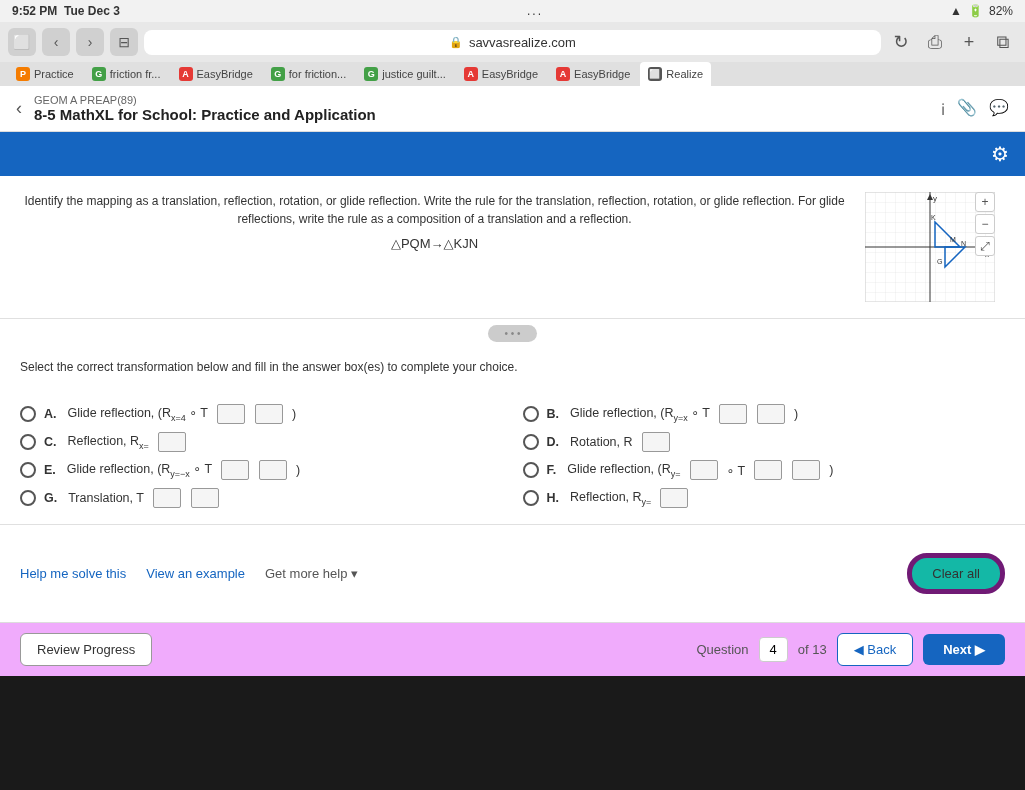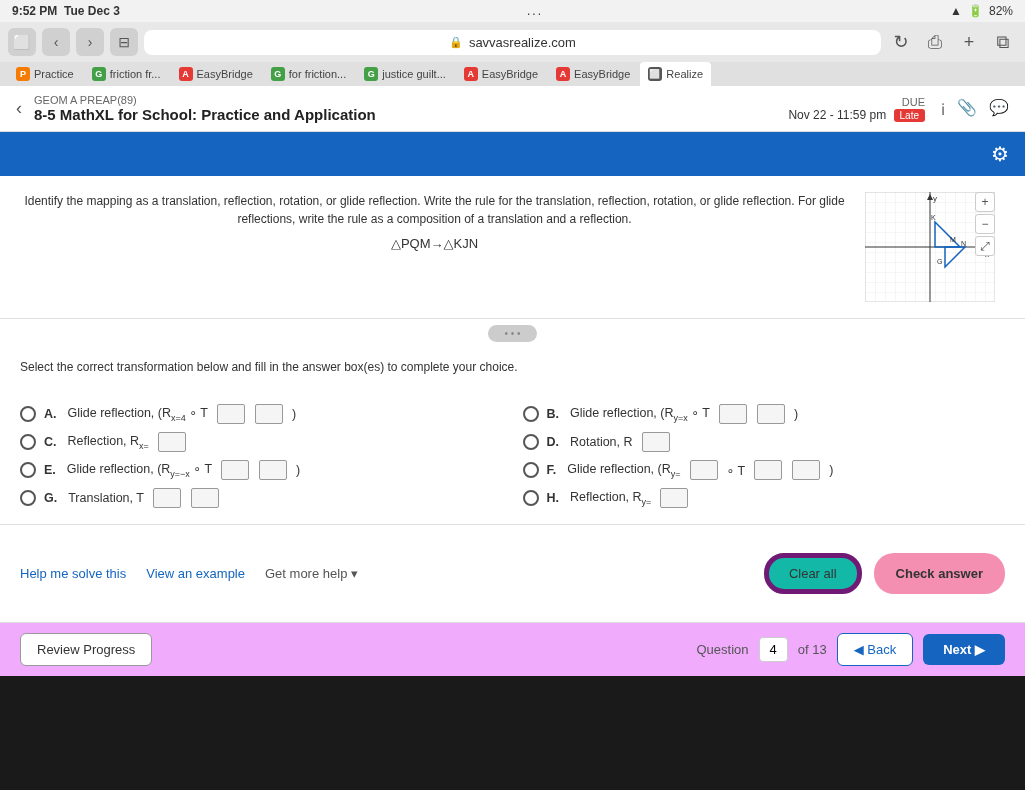--- a/index.html
+++ b/index.html
@@ -389,27 +389,20 @@
   </div>
 </div>
 
 <div class="page-header">
   <span class="back-arrow">‹</span>
   <div class="header-left">
     <div class="course-label">GEOM A PREAP(89)</div>
     <div class="assignment-title">8-5 MathXL for School: Practice and Application</div>
   </div>
   <div class="header-right">
-    <div class="due-section">
-      <div class="due-label">DUE</div>
-      <div class="due-date">
-        <span>Nov 22 - 11:59 pm</span>
-        <span class="late-badge">Late</span>
-      </div>
-    </div>
     <div class="header-icons">
       <span>ℹ</span>
       <span>📎</span>
       <span>💬</span>
     </div>
   </div>
 </div>
 
 <div class="blue-banner">
   <span class="settings-icon">⚙</span>
@@ -541,21 +534,20 @@
 
     </div>
   </div>
 
   <div class="footer-help">
     <a class="help-link">Help me solve this</a>
     <a class="help-link">View an example</a>
     <span class="get-more-help">Get more help ▾</span>
     <div class="footer-actions">
       <button class="clear-btn">Clear all</button>
-      <button class="check-btn">Check answer</button>
     </div>
   </div>
 
   <div class="nav-bar">
     <button class="review-btn">Review Progress</button>
     <div class="question-nav">
       <span class="question-label">Question</span>
       <div class="question-num-box">4</div>
       <span class="question-total">of 13</span>
       <button class="back-nav-btn">◀ Back</button>

